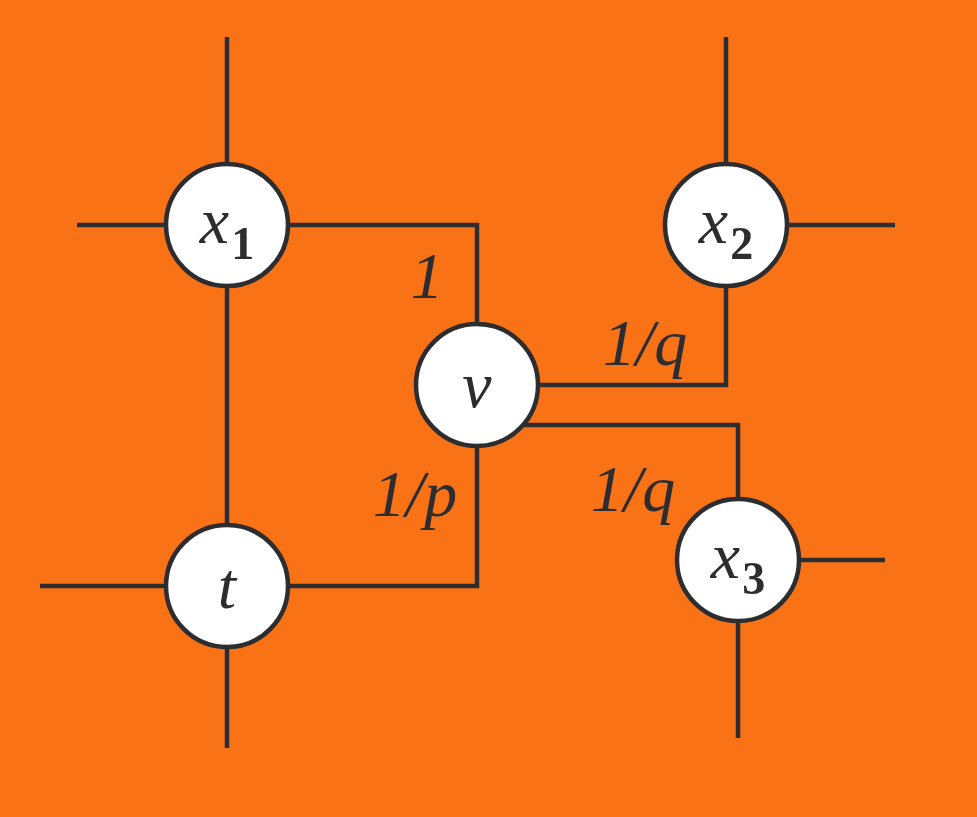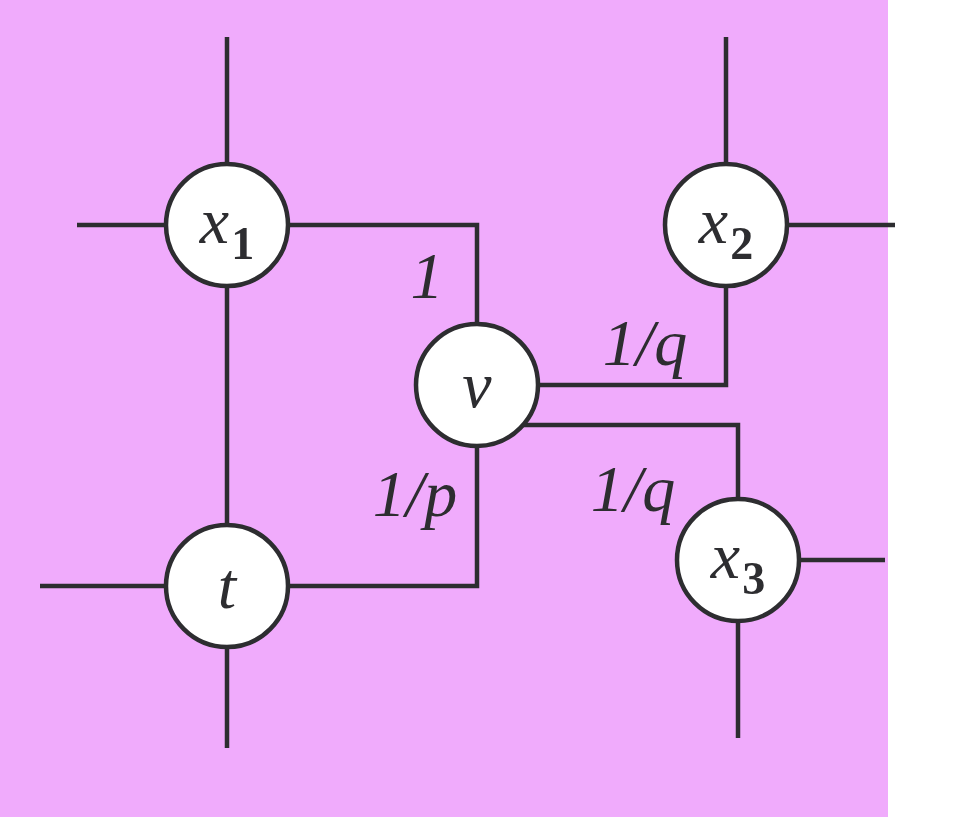--- a/index.html
+++ b/index.html
@@ -6,23 +6,23 @@
     margin: 0;
     padding: 0;
     background: #ffffff;
     width: 977px;
     height: 817px;
     overflow: hidden;
     font-family: "Liberation Serif", serif;
   }
   .figure {
     position: relative;
-    width: 888px;
+    width: 977px;
     height: 817px;
-    background: #f0abfc;
+    background: #f97316;
   }
   svg { display: block; }
   .edge-line {
     fill: none;
     stroke-linecap: butt;
     stroke-linejoin: miter;
   }
   .node-label {
     font-family: "Liberation Serif", serif;
     font-style: italic;

